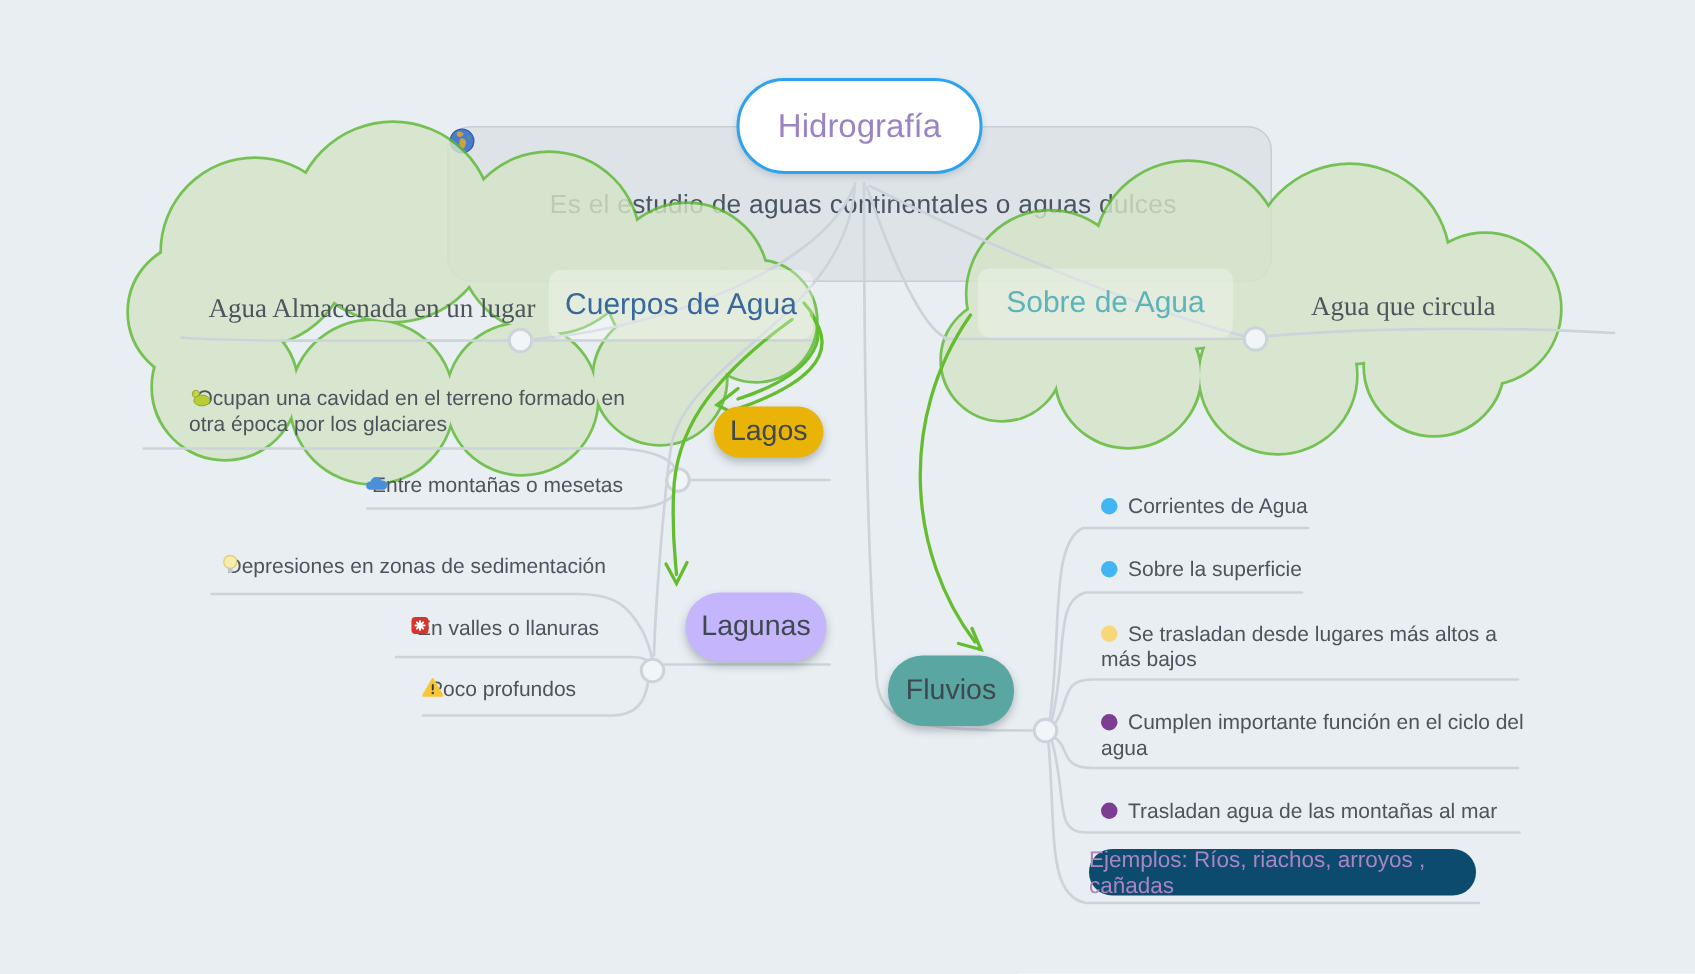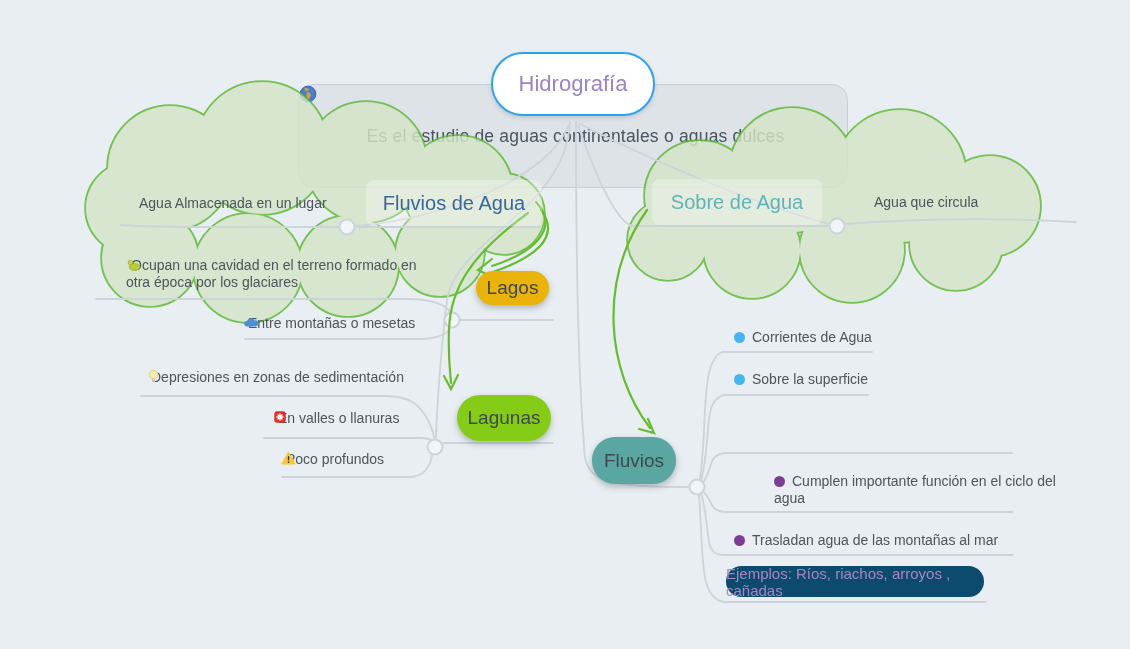--- a/index.html
+++ b/index.html
@@ -16,29 +16,29 @@
            background:#ffffff;border:2.5px solid #2ba3ef;box-sizing:border-box;z-index:6;
            display:flex;align-items:center;justify-content:center;font-size:22px;color:#9b84c6;
            box-shadow:0 2px 4px rgba(100,110,120,0.25);}
   
   .topiclabel{position:absolute;display:flex;align-items:center;justify-content:center;
               font-size:20px;background:rgba(255,255,255,0.30);border-radius:8px;z-index:5;}
   .t-cuerpos{left:366px;top:180px;width:176px;height:46px;color:#38689c;}
   .t-cursos{left:652px;top:179px;width:170px;height:46px;color:#5fb3ba;}
   
   .titem{position:absolute;font-size:14px;color:#4d545b;line-height:17px;z-index:5;}
-  .note{position:absolute;font-size:14px;color:#4d545b;z-index:5;}
+  .note{position:absolute;font-size:18px;color:#4d545b;z-index:5;font-family:Liberation Serif, serif;}
   .icon16{display:inline-block;vertical-align:-3px;margin-right:5px;}
   .dot{display:inline-block;width:11px;height:11px;border-radius:50%;margin-right:7px;vertical-align:-1px;}
   .b-blue{background:#41b6f2;} .b-yellow{background:#f6d87a;} .b-purple{background:#7c3d92;}
   
   .pill{position:absolute;border-radius:23px;display:flex;align-items:center;justify-content:center;
         font-size:19px;color:#3e484e;z-index:6;box-shadow:0 3px 6px rgba(90,100,110,0.4);}
   .p-lagos{left:476px;top:271px;width:73px;height:34px;background:#eab308;}
-  .p-lagunas{left:457px;top:395px;width:94px;height:46px;background:#84cc16;}
+  .p-lagunas{left:457px;top:395px;width:94px;height:46px;background:#c4b5fd;}
   .p-fluvios{left:592px;top:437px;width:84px;height:47px;background:#5aa6a2;}
   .p-ejemplos{left:726px;top:566px;width:258px;height:31px;background:#0c4a6e;border-radius:16px;
               font-size:15px;color:#ab85c2;box-shadow:none;z-index:5;}
   
   svg{position:absolute;left:0;top:0;}
   .cloud-stroke{fill:#d5e5c8;stroke:#5cb832;stroke-width:3.6px;}
   .cloud-fill{fill:#d5e5c8;stroke:none;}
   .gline{fill:none;stroke:#ccd3da;stroke-width:1.8;stroke-linecap:round;}
   .jc{fill:#f2f5f7;stroke:#ccd3da;stroke-width:2;}
   .garr{fill:none;stroke:#64bd2e;stroke-width:2.2;stroke-linecap:round;}
@@ -140,21 +140,21 @@
       <path class="garr" d="M647,210 C598,280 606,370 650,428"></path>
       <path class="garr" d="M639,429 L654,433 L648,419"></path>
     </g>
   </svg>
 
   <div class="central">
     <span>Hidrografía</span>
   </div>
 
   <div class="topiclabel t-cuerpos">
-    <span>Fluvios de Agua</span>
+    <span>Cuerpos de Agua</span>
   </div>
   <div class="topiclabel t-cursos">
     <span>Sobre de Agua</span>
   </div>
 
   <div class="note" style="left:139px;top:195px;">
     <span>Agua Almacenada en un lugar</span>
   </div>
   <div class="note" style="left:874px;top:194px;">
     <span>Agua que circula</span>
@@ -201,21 +201,24 @@
       </svg>
     </span><span>Poco profundos</span>
   </div>
 
   <div class="titem" style="left:734px;top:329px;">
     <span class="dot b-blue"></span><span>Corrientes de Agua</span>
   </div>
   <div class="titem" style="left:734px;top:371px;">
     <span class="dot b-blue"></span><span>Sobre la superficie</span>
   </div>
-  <div class="titem" style="left:734px;top:473px;width:282px;margin-left:40px;">
+  <div class="titem" style="left:734px;top:414px;width:282px;">
+    <span class="dot b-yellow"></span><span>Se trasladan desde lugares más altos a más bajos</span>
+  </div>
+  <div class="titem" style="left:734px;top:473px;width:282px;">
     <span class="dot b-purple"></span><span>Cumplen importante función en el ciclo del agua</span>
   </div>
   <div class="titem" style="left:734px;top:532px;">
     <span class="dot b-purple"></span><span>Trasladan agua de las montañas al mar</span>
   </div>
 
   <div class="pill p-lagos">
     <span>Lagos</span>
   </div>
   <div class="pill p-lagunas">

